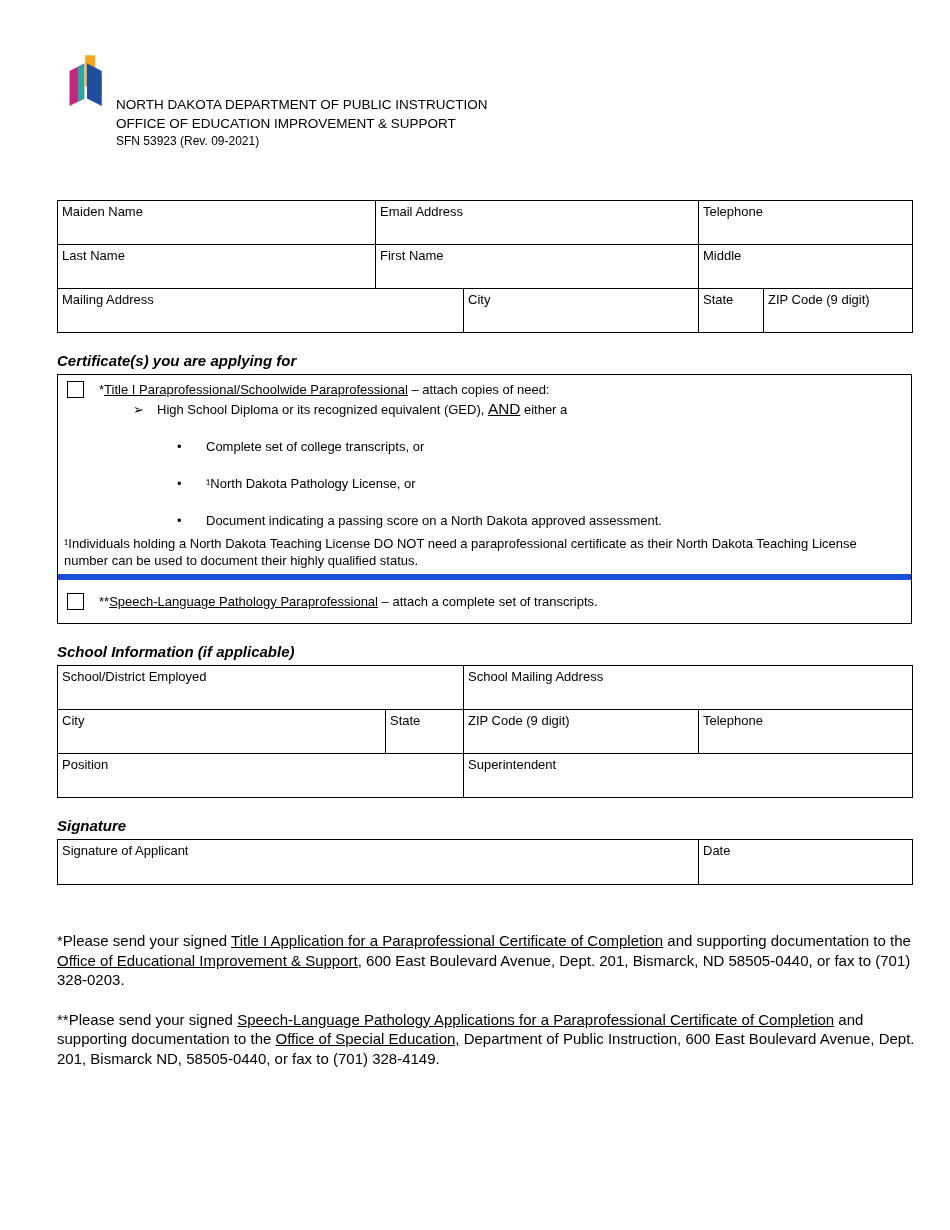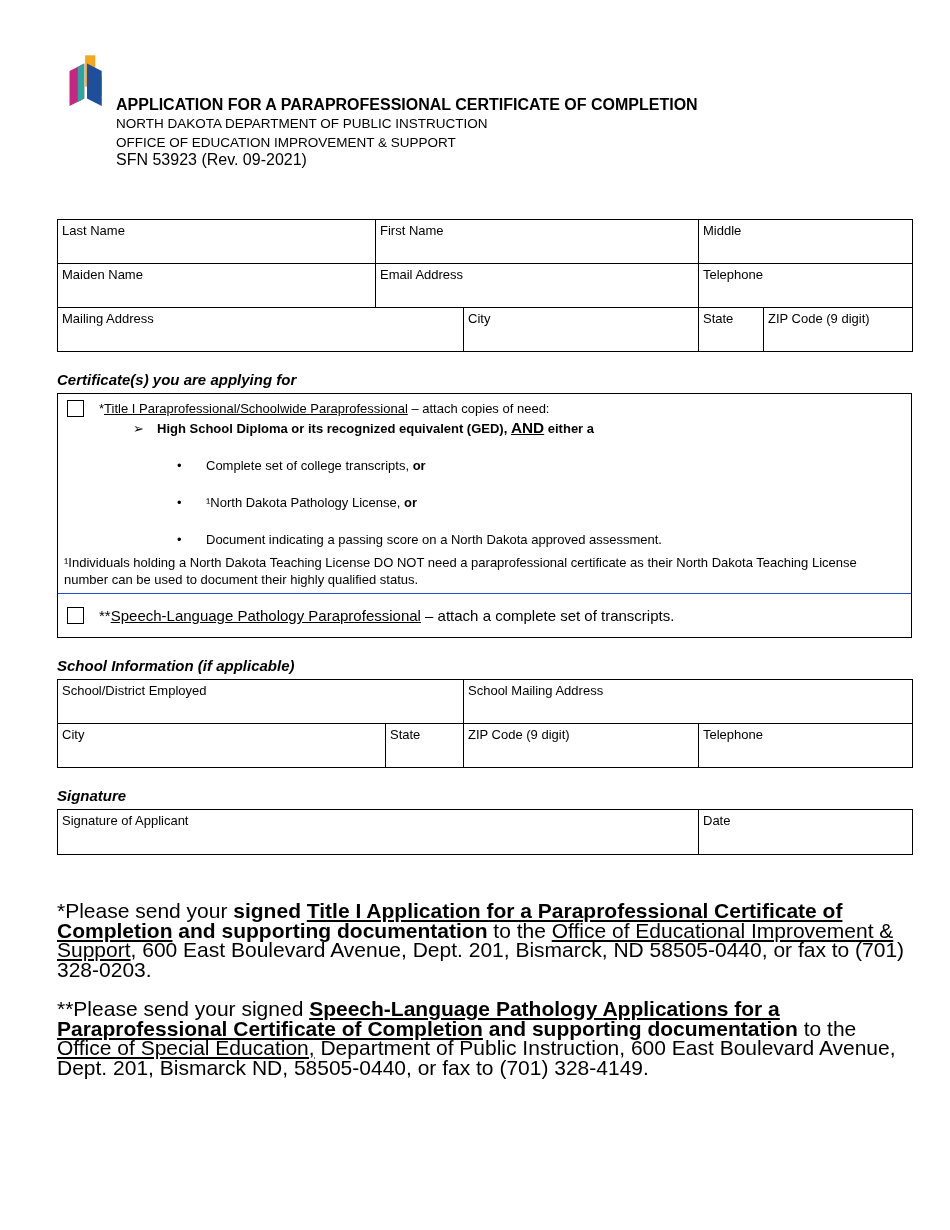--- a/index.html
+++ b/index.html
@@ -12,21 +12,21 @@
     overflow: hidden;
   }
   .page { padding: 55px 38px 0 57px; }
 
   
   .header { display: flex; align-items: flex-start; margin-bottom: 52px; }
   .logo { flex: 0 0 auto; margin-left: 7px; }
   .header-text { margin-left: 6px; margin-top: 40px; }
   .title { font-size: 16px; font-weight: bold; line-height: 19px; }
   .subline { font-size: 13.5px; line-height: 16.5px; margin-top: 2px; }
-  .sfn { font-size: 16px; line-height: 14px; margin-top: 2px; }
+  .sfn { font-size: 12px; line-height: 14px; margin-top: 2px; }
 
   
   table.tbl { border-collapse: collapse; table-layout: fixed; width: 855px; }
   table.tbl.stack { margin-top: -1px; }
   .tbl td {
     border: 1px solid #000;
     vertical-align: top;
     padding: 3px 4px;
     font-size: 13px;
     line-height: 16px;
@@ -50,83 +50,82 @@
     background: #fff;
     cursor: pointer;
   }
   .check-line .check-text { margin-left: 15px; padding-top: 1px; }
   .arrow-line { margin-left: 70px; margin-top: 2px; }
   .arrow-line .marker { display: inline-block; width: 24px; }
   .bullet-line { margin-left: 114px; margin-top: 20px; }
   .bullet-line .marker { display: inline-block; width: 29px; text-align: left; }
   .footnote { margin-top: 6px; margin-left: 1px; }
   .cert-speech {
-    border-top: 1px solid #1d4ed8;
+    border-top: 6px solid #1d4ed8;
     padding: 13px 8px 13px 5px;
     display: flex; align-items: center;
-    font-size: 15px; line-height: 17px;
+    font-size: 13px; line-height: 17px;
   }
   .cert-speech .checkbox { margin-top: 0; }
   .cert-speech .check-text { margin-left: 15px; }
 
   
-  .b { font-weight: bold; }
+  .b { font-weight: normal; }
   .u { text-decoration: underline; }
   .big { font-size: 1.18em; }
 
   
   .footer-block { margin-top: 46px; width: 858px; }
-  .para { font-size: 21px; line-height: 19.5px; }
+  .para { font-size: 15px; line-height: 19.5px; }
   .para + .para { margin-top: 20px; }
 
   td.field { cursor: text; }
 </style>
 </head>
 <body>
 
 <div class="page">
 
   <div class="header">
     <svg class="logo" width="46" height="54" viewBox="0 0 50 58" aria-hidden="true">
       <rect x="23" y="0" width="11" height="34" fill="#f2a71c"></rect>
       <polygon points="34,26 41,23 41,44 34,47" fill="#e8821c"></polygon>
       <polygon points="6,17 22,9 22,47 6,55" fill="#c72582"></polygon>
       <polygon points="41,17 25,9 25,47 41,55" fill="#1f4e9c"></polygon>
       <polygon points="15,13 22,9 22,47 15,51" fill="#2ba7a0"></polygon>
     </svg>
     <div class="header-text">
-      <div class="title">APPLICATION FOR A PARAPROFESSIONAL CERTIFICATE OF COMPLETION</div>
       <div class="subline">NORTH DAKOTA DEPARTMENT OF PUBLIC INSTRUCTION</div>
       <div class="subline">OFFICE OF EDUCATION IMPROVEMENT &amp; SUPPORT</div>
       <div class="sfn">SFN 53923 (Rev. 09-2021)</div>
     </div>
   </div>
 
   <table class="tbl">
     <colgroup>
         <col style="width:318px">
         <col style="width:323px">
         <col style="width:214px">
       </colgroup>
     <tbody>
         <tr>
       <td class="field">
+        <span class="lbl">Maiden Name</span></td>
+      <td class="field">
+        <span class="lbl">Email Address</span></td>
+      <td class="field">
+        <span class="lbl">Telephone</span></td>
+    </tr>
+    <tr>
+      <td class="field">
         <span class="lbl">Last Name</span></td>
       <td class="field">
         <span class="lbl">First Name</span></td>
       <td class="field">
         <span class="lbl">Middle</span></td>
-    </tr>
-    <tr>
-      <td class="field">
-        <span class="lbl">Maiden Name</span></td>
-      <td class="field">
-        <span class="lbl">Email Address</span></td>
-      <td class="field">
-        <span class="lbl">Telephone</span></td>
     </tr>
   </tbody>
     </table>
 
   <table class="tbl stack">
     <colgroup>
         <col style="width:406px">
         <col style="width:235px">
         <col style="width:65px">
         <col style="width:149px">
@@ -190,20 +189,26 @@
     <tr>
       <td class="field">
         <span class="lbl">City</span></td>
       <td class="field">
         <span class="lbl">State</span></td>
       <td class="field">
         <span class="lbl">ZIP Code (9 digit)</span></td>
       <td class="field">
         <span class="lbl">Telephone</span></td>
     </tr>
+    <tr>
+      <td class="field" colspan="2">
+        <span class="lbl">Position</span></td>
+      <td class="field" colspan="2">
+        <span class="lbl">Superintendent</span></td>
+    </tr>
   </tbody>
     </table>
 
   <div class="section-h">Signature</div>
   <table class="tbl sig">
     <colgroup>
         <col style="width:641px">
         <col style="width:214px">
       </colgroup>
     <tbody>

